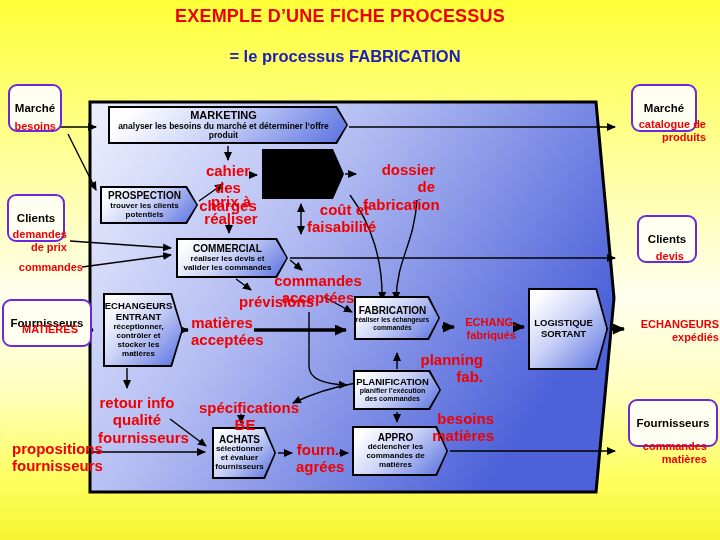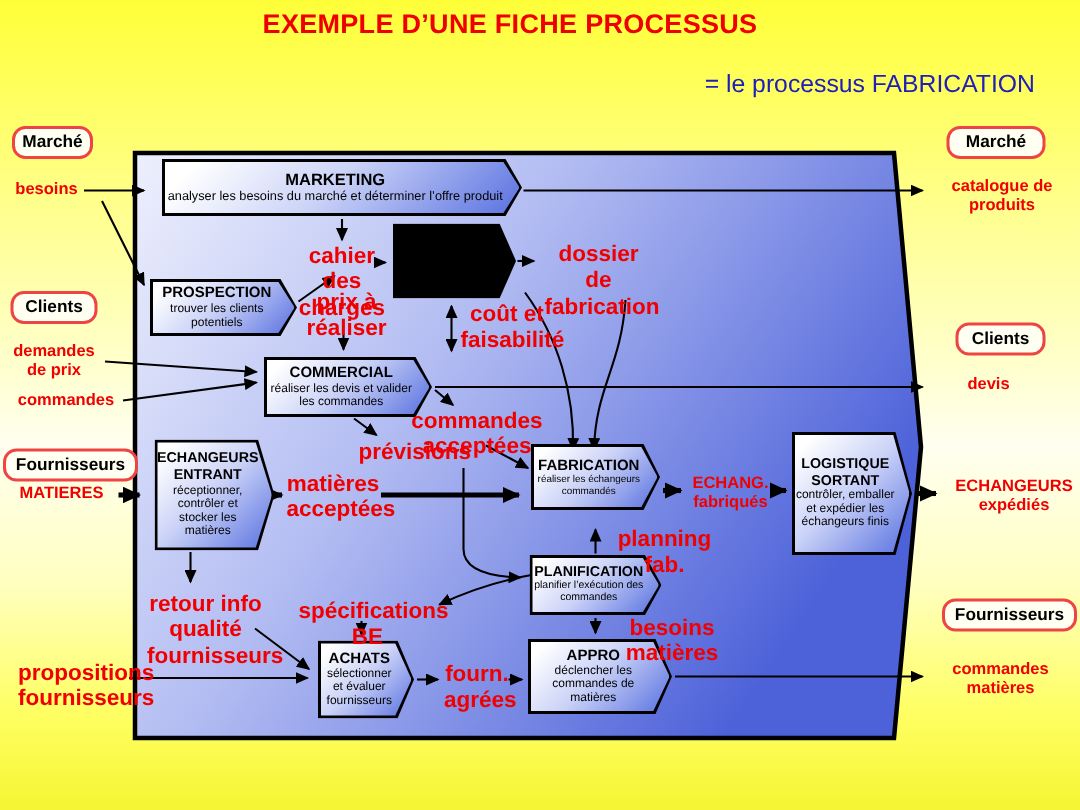--- a/index.html
+++ b/index.html
@@ -5,48 +5,48 @@
   html,body{margin:0;padding:0;}
   body{
     width:720px;height:540px;
     font-family:"Liberation Sans", sans-serif;
     background:linear-gradient(180deg,#ffff38 0%,#ffff6e 16%,#ffffd0 46%,#fffff0 55%,#ffffc0 72%,#ffff63 88%,#f5f533 100%);
     position:relative;overflow:hidden;
   }
   .stage{position:absolute;inset:0;}
   .ttl{position:absolute;left:0;top:6px;width:680px;text-align:center;
        font-size:18px;font-weight:bold;color:#ee0000;letter-spacing:.2px;}
-  .sub{position:absolute;left:0;top:47px;width:690px;text-align:right;
-       font-size:16.5px;font-weight:normal;color:#2020b8;}
+  .sub{position:absolute;left:0;top:47px;width:690px;text-align:center;
+       font-size:16.5px;font-weight:bold;color:#2020b8;}
   svg.lines{position:absolute;left:0;top:0;z-index:1;}
   
   .pbox{position:absolute;z-index:2;}
   .pb-border,.pb-inner{
     clip-path:polygon(0 0, calc(100% - 11px) 0, 100% 50%, calc(100% - 11px) 100%, 0 100%);
   }
   .pb-border{position:absolute;inset:0;background:#000;}
   .pb-inner{position:absolute;inset:1.6px;
     background:linear-gradient(135deg,#ffffff 8%,#c9d1f7 48%,#5a72e0 100%);
     display:flex;flex-direction:column;justify-content:center;align-items:center;
     text-align:center;padding-right:9px;box-sizing:border-box;color:#000;}
   .pb-title{font-weight:bold;font-size:10px;line-height:1.12;}
   .pb-title.big{font-size:11px;}
   .pb-title.sm{font-size:9.5px;}
-  .pb-desc{font-weight:normal;font-size:8px;line-height:1.12;}
+  .pb-desc{font-weight:bold;font-size:8px;line-height:1.12;}
   .pb-desc.d85{font-size:8.5px;}
   .pb-desc.d7{font-size:7px;}
   .pb-desc.d65{font-size:6.6px;}
   
-  .entity{position:absolute;z-index:3;border:2px solid #ef4444;border-radius:9px;
+  .entity{position:absolute;z-index:3;border:2px solid #6d28d9;border-radius:9px;
     background:#fffff2;font-weight:bold;font-size:11.5px;color:#000;
-    text-align:center;padding:3px 4px;box-sizing:border-box;}
+    text-align:center;padding:16px 4px;box-sizing:border-box;}
   
   .rlab{position:absolute;z-index:3;color:#f00000;font-weight:bold;
     font-size:15px;line-height:1.15;text-align:center;}
-  .rlab.left{text-align:center;}
+  .rlab.left{text-align:right;}
   .rlab.s11{font-size:11px;}
 </style>
 </head>
 <body>
 
 <div class="stage">
 
   <div class="ttl">EXEMPLE D’UNE FICHE PROCESSUS</div>
   <div class="sub">= le processus FABRICATION</div>
 
@@ -181,21 +181,20 @@
     <div class="pb-inner">
       <div class="pb-title">FABRICATION</div>
       <div class="pb-desc d65">réaliser les échangeurs commandés</div>
     </div>
   </div>
 
   <div class="pbox" style="left:528px;top:288px;width:80px;height:82px">
     <div class="pb-border"></div>
     <div class="pb-inner">
       <div class="pb-title sm">LOGISTIQUE SORTANT</div>
-      <div class="pb-desc">contrôler, emballer et expédier les échangeurs finis</div>
     </div>
   </div>
 
   <div class="pbox" style="left:353px;top:370px;width:88px;height:40px">
     <div class="pb-border"></div>
     <div class="pb-inner">
       <div class="pb-title sm">PLANIFICATION</div>
       <div class="pb-desc d7">planifier l’exécution des commandes</div>
     </div>
   </div>

